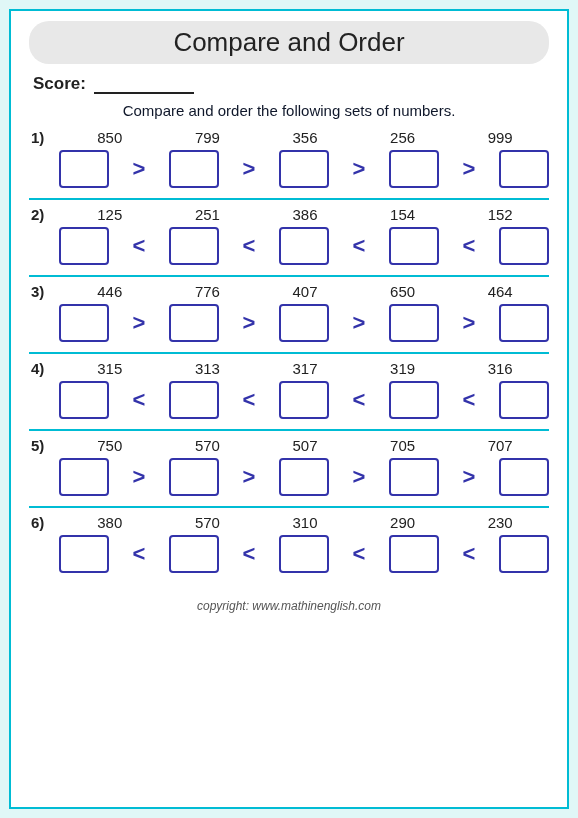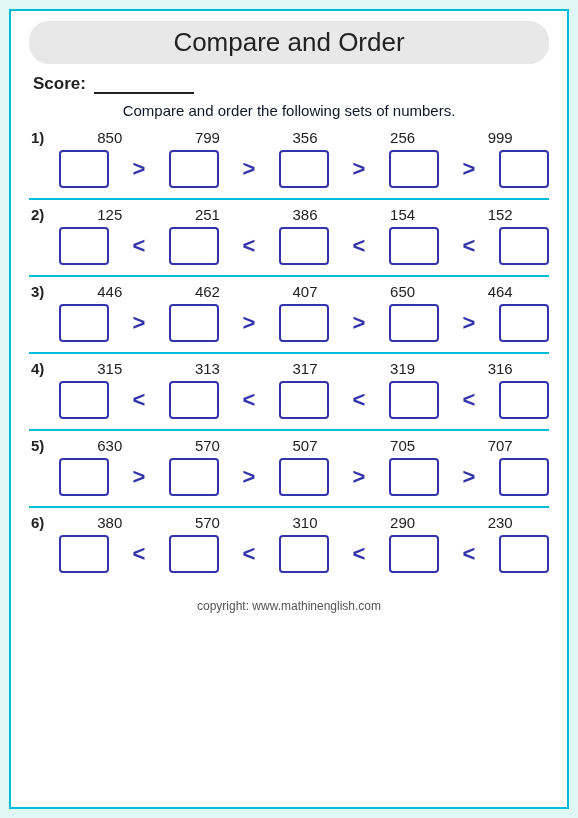--- a/index.html
+++ b/index.html
@@ -110,20 +110,21 @@
       font-weight: bold;
       color: #3333aa;
       flex: 1;
       text-align: center;
     }
     .copyright {
       text-align: center;
       font-size: 12px;
       color: #555;
       margin-top: 16px;
+      font-style: italic;
     }
   </style>
 </head>
 <body>
 
 <div class="page">
   <div class="title-box">
     <span class="title-text">Compare and Order</span>
   </div>
 
@@ -176,21 +177,21 @@
           <div class="operator">&lt;</div>
           <div class="answer-box"></div>
           <div class="operator">&lt;</div>
           <div class="answer-box"></div>
         </div>
       </div>
       <div class="problem-block">
         <div class="numbers-row">
           <div class="prob-num">3)</div>
           <div class="num-val">446</div>
-          <div class="num-val">462</div>
+          <div class="num-val">776</div>
           <div class="num-val">407</div>
           <div class="num-val">650</div>
           <div class="num-val">464</div>
         </div>
         <div class="boxes-row">
           <div class="answer-box"></div>
           <div class="operator">&gt;</div>
           <div class="answer-box"></div>
           <div class="operator">&gt;</div>
           <div class="answer-box"></div>
@@ -217,21 +218,21 @@
           <div class="answer-box"></div>
           <div class="operator">&lt;</div>
           <div class="answer-box"></div>
           <div class="operator">&lt;</div>
           <div class="answer-box"></div>
         </div>
       </div>
       <div class="problem-block">
         <div class="numbers-row">
           <div class="prob-num">5)</div>
-          <div class="num-val">630</div>
+          <div class="num-val">750</div>
           <div class="num-val">570</div>
           <div class="num-val">507</div>
           <div class="num-val">705</div>
           <div class="num-val">707</div>
         </div>
         <div class="boxes-row">
           <div class="answer-box"></div>
           <div class="operator">&gt;</div>
           <div class="answer-box"></div>
           <div class="operator">&gt;</div>

